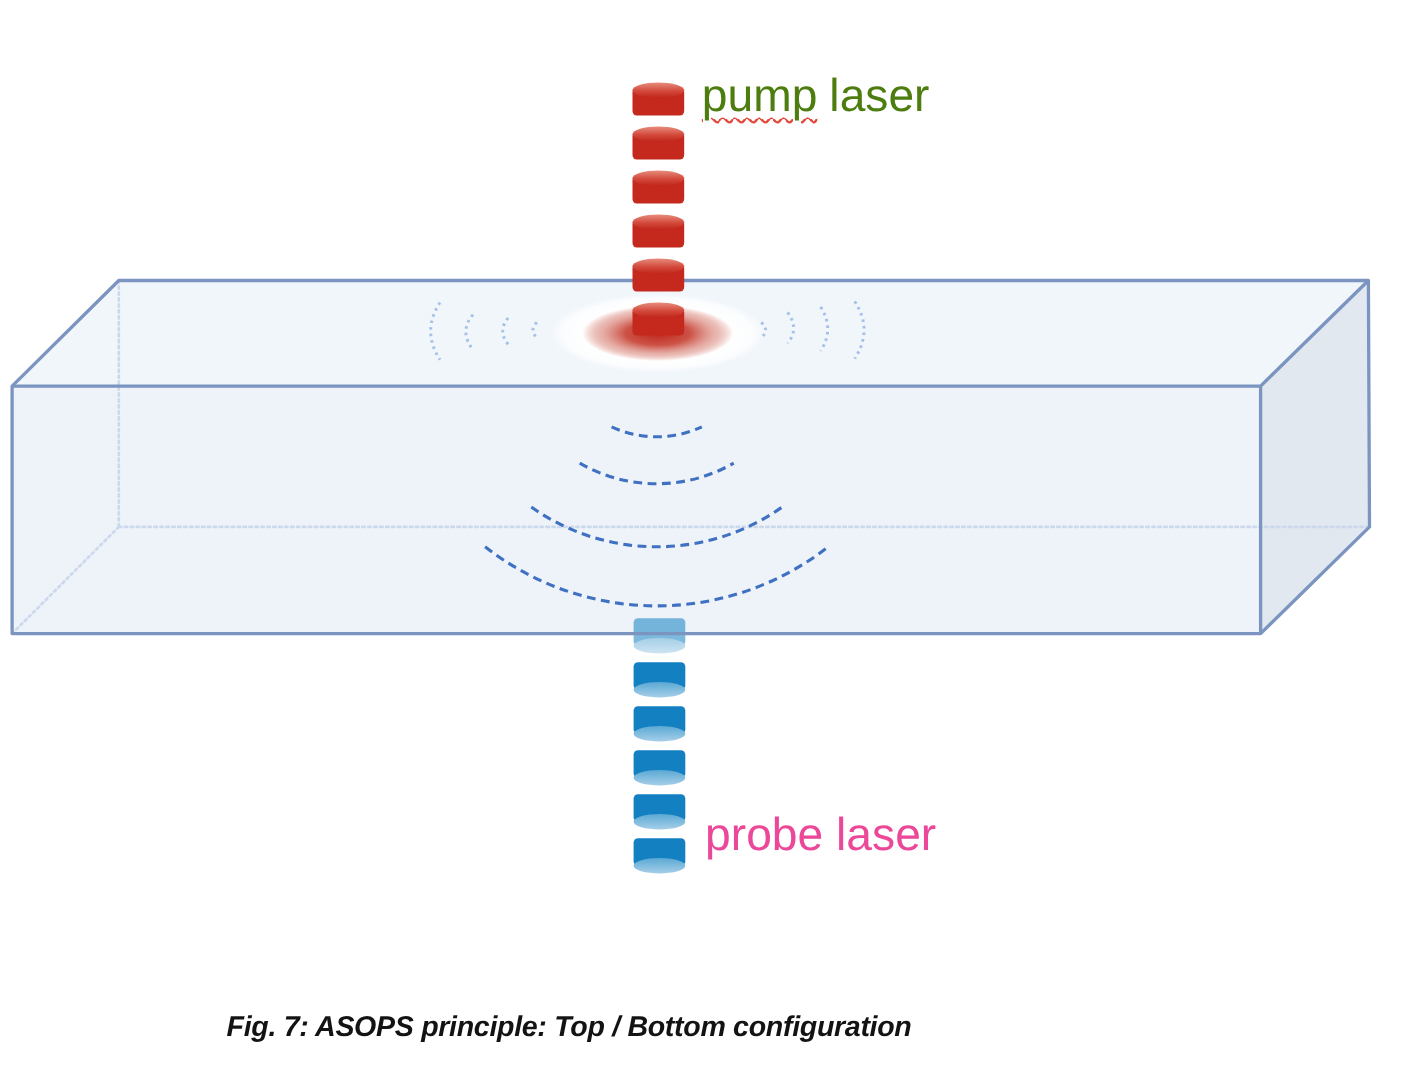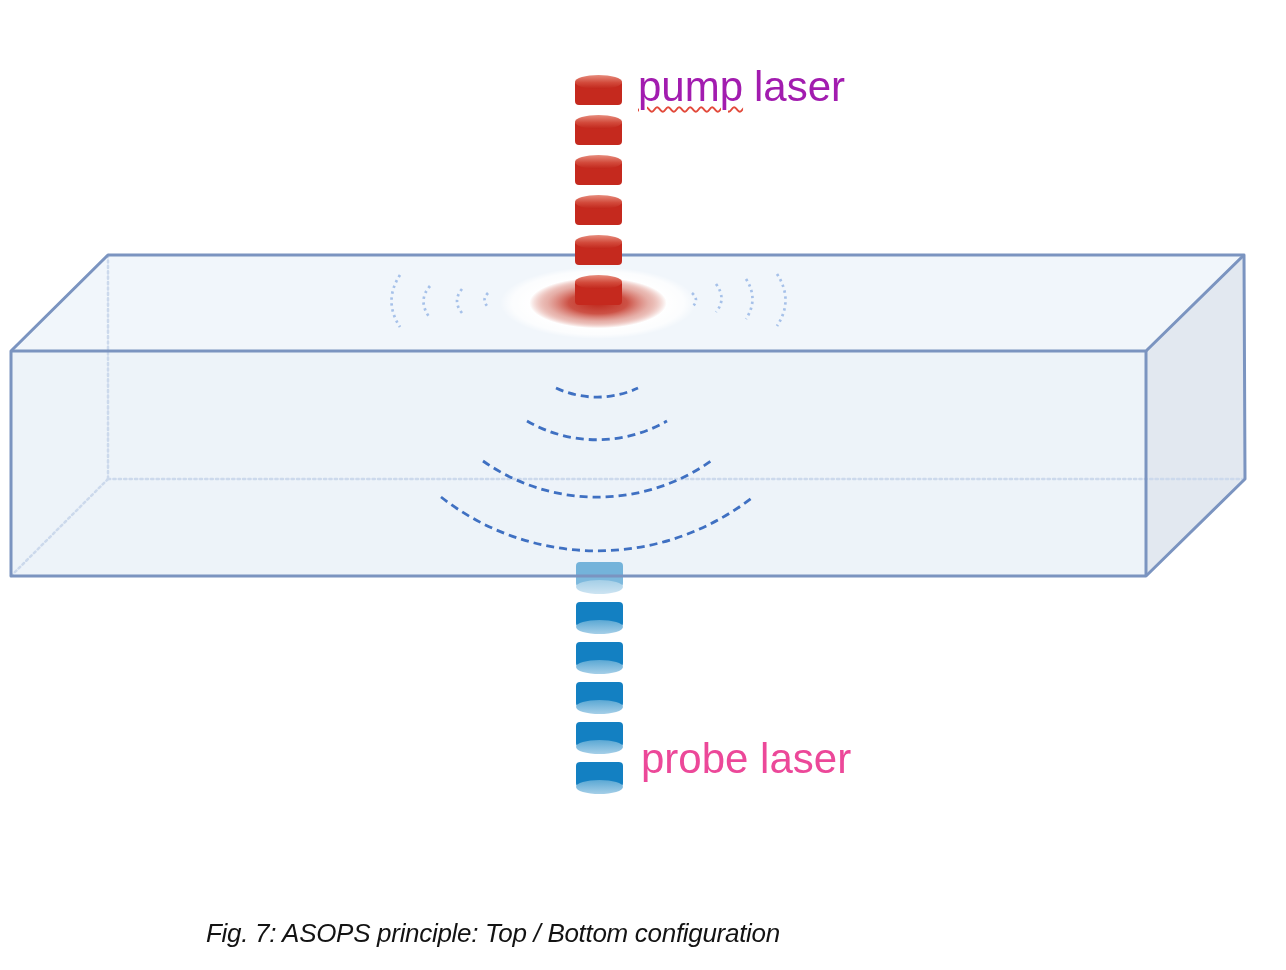--- a/index.html
+++ b/index.html
@@ -24,42 +24,42 @@
   .beam-label {
     position: absolute;
     font-size: 42px;
     line-height: 1.0;
     white-space: nowrap;
     letter-spacing: 0px;
   }
   .pump-label {
     left: 638px;
     top: 66px;
-    color: #a21caf;
+    color: #4d7c0f;
   }
   .pump-label .w1 {
     text-decoration-line: underline;
     text-decoration-style: wavy;
     text-decoration-color: #e2493a;
     text-decoration-thickness: 1.5px;
     text-underline-offset: 5px;
   }
   .pump-label .w2 { margin-left: 0.26em; }
   .probe-label {
     left: 641px;
     top: 738px;
     color: #ec4899;
   }
   .figure-caption {
     position: absolute;
     left: 206px;
     top: 918px;
     font-size: 26px;
     font-style: italic;
-    font-weight: 400;
+    font-weight: 700;
     letter-spacing: -0.3px;
     color: #131313;
     white-space: nowrap;
   }
 </style>
 </head>
 <body>
 
 <div class="canvas">
 

